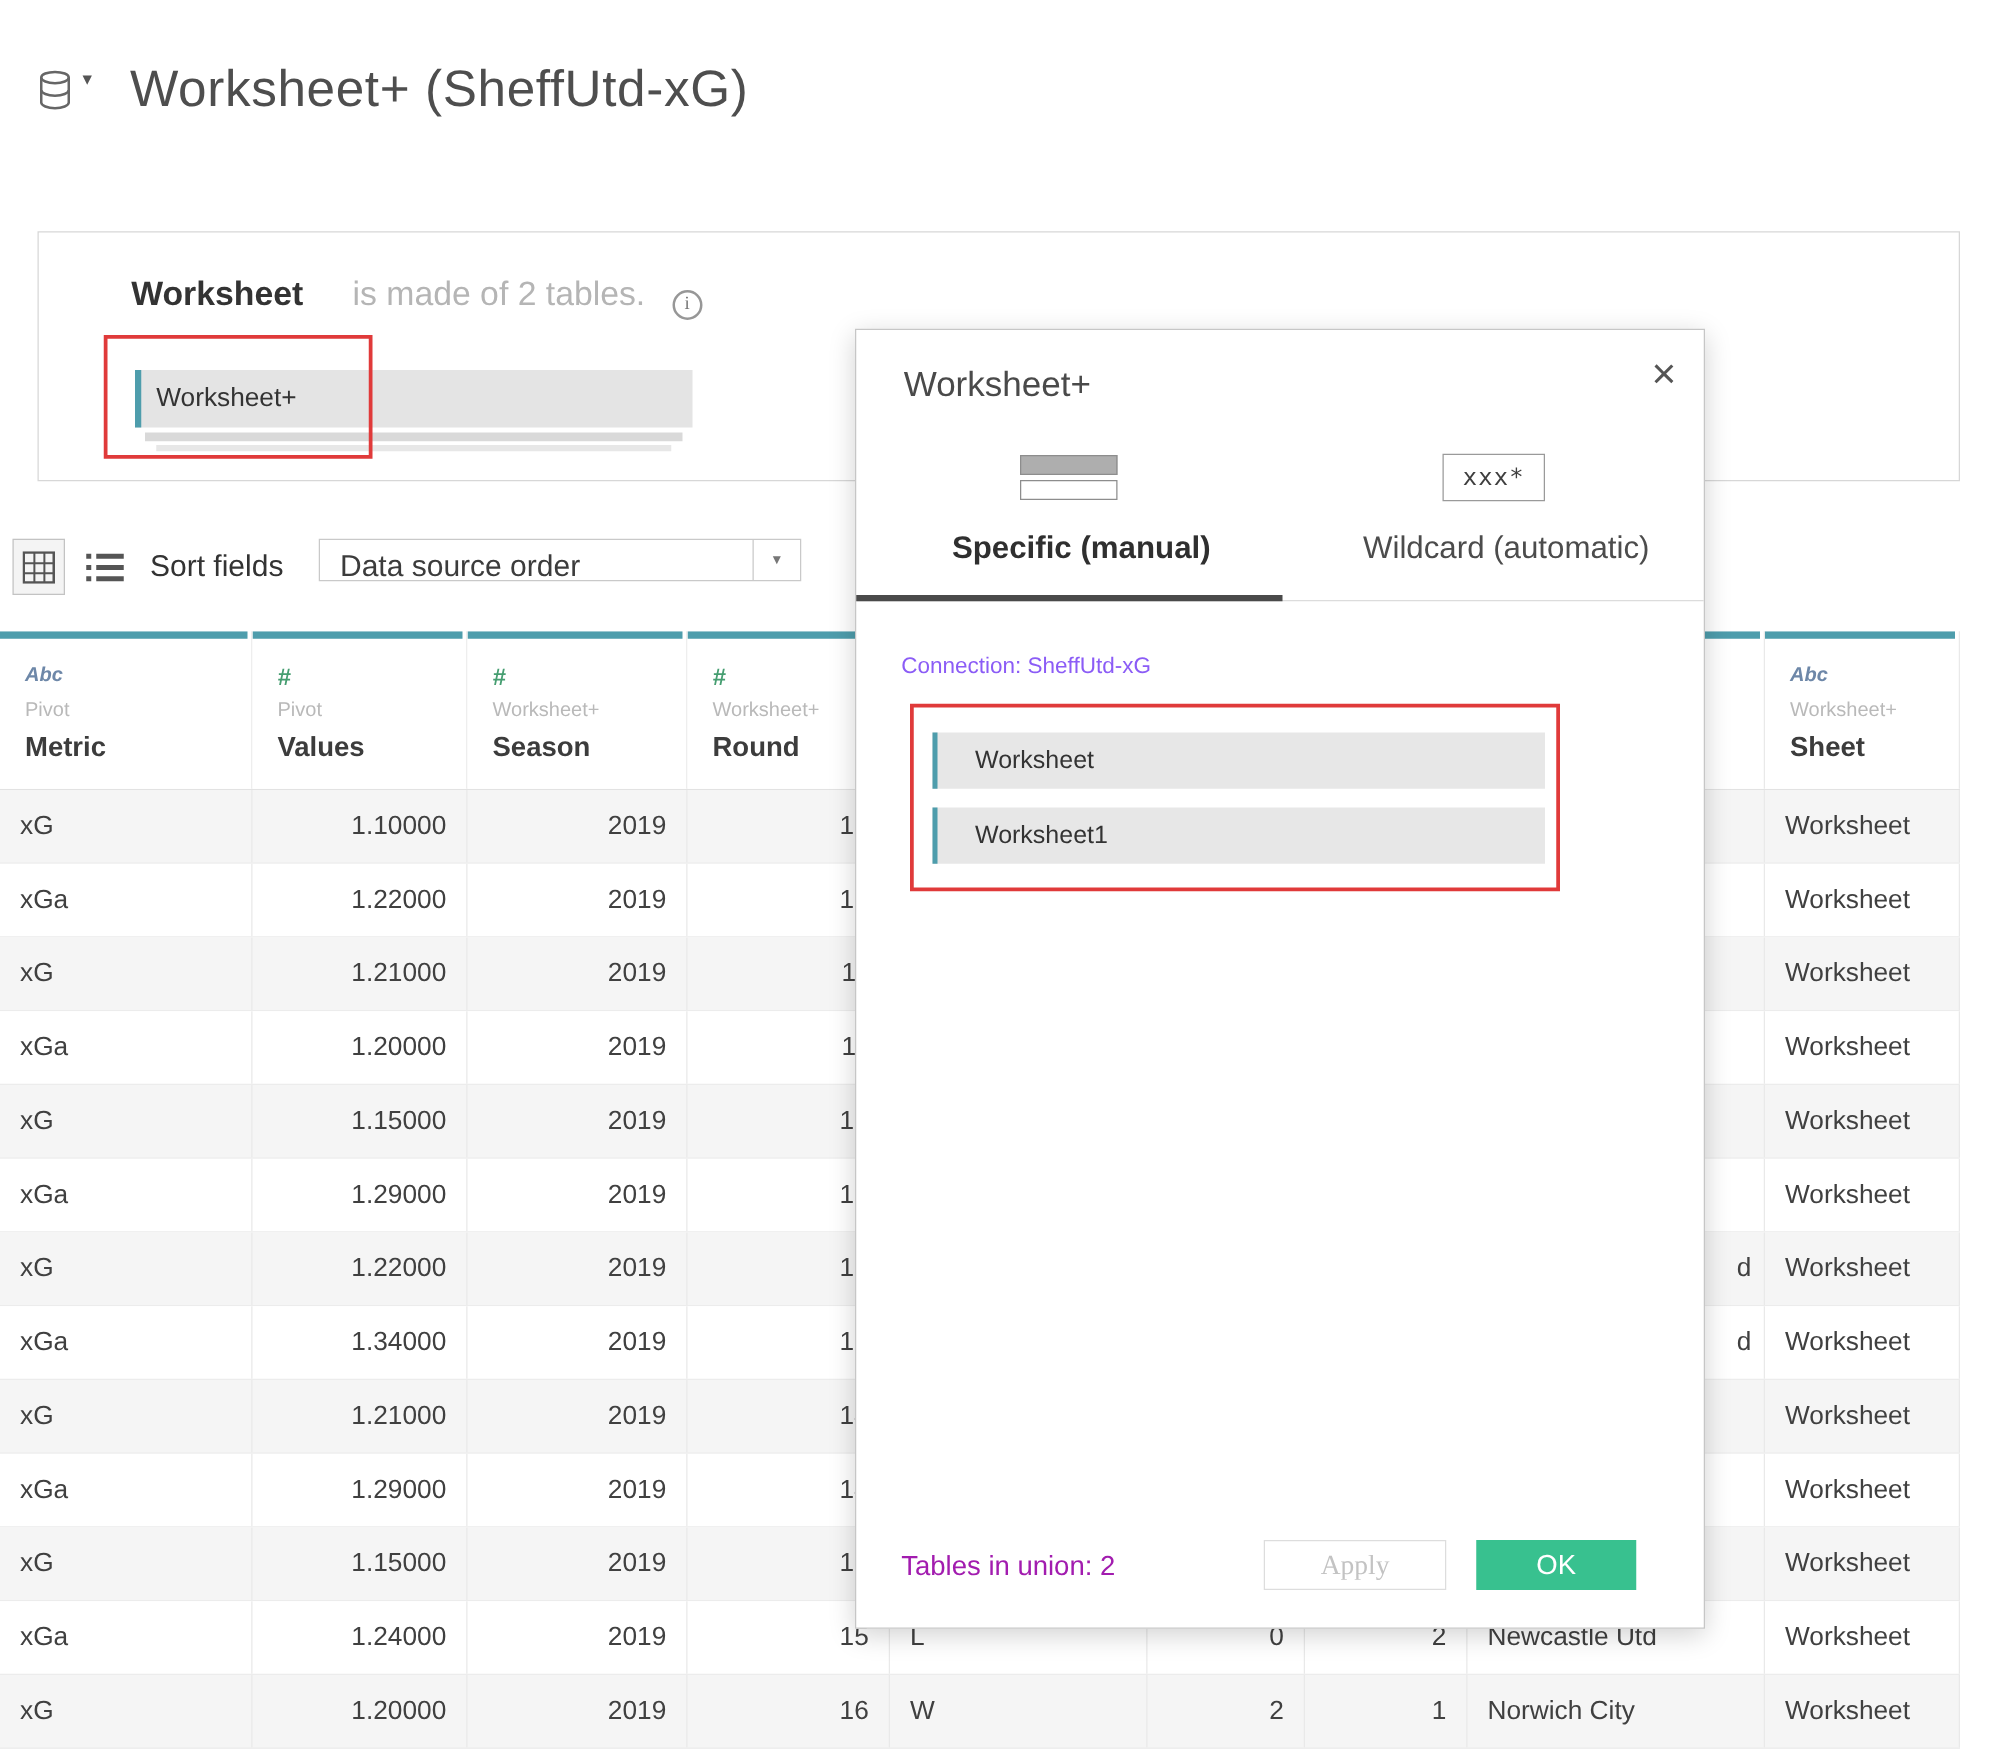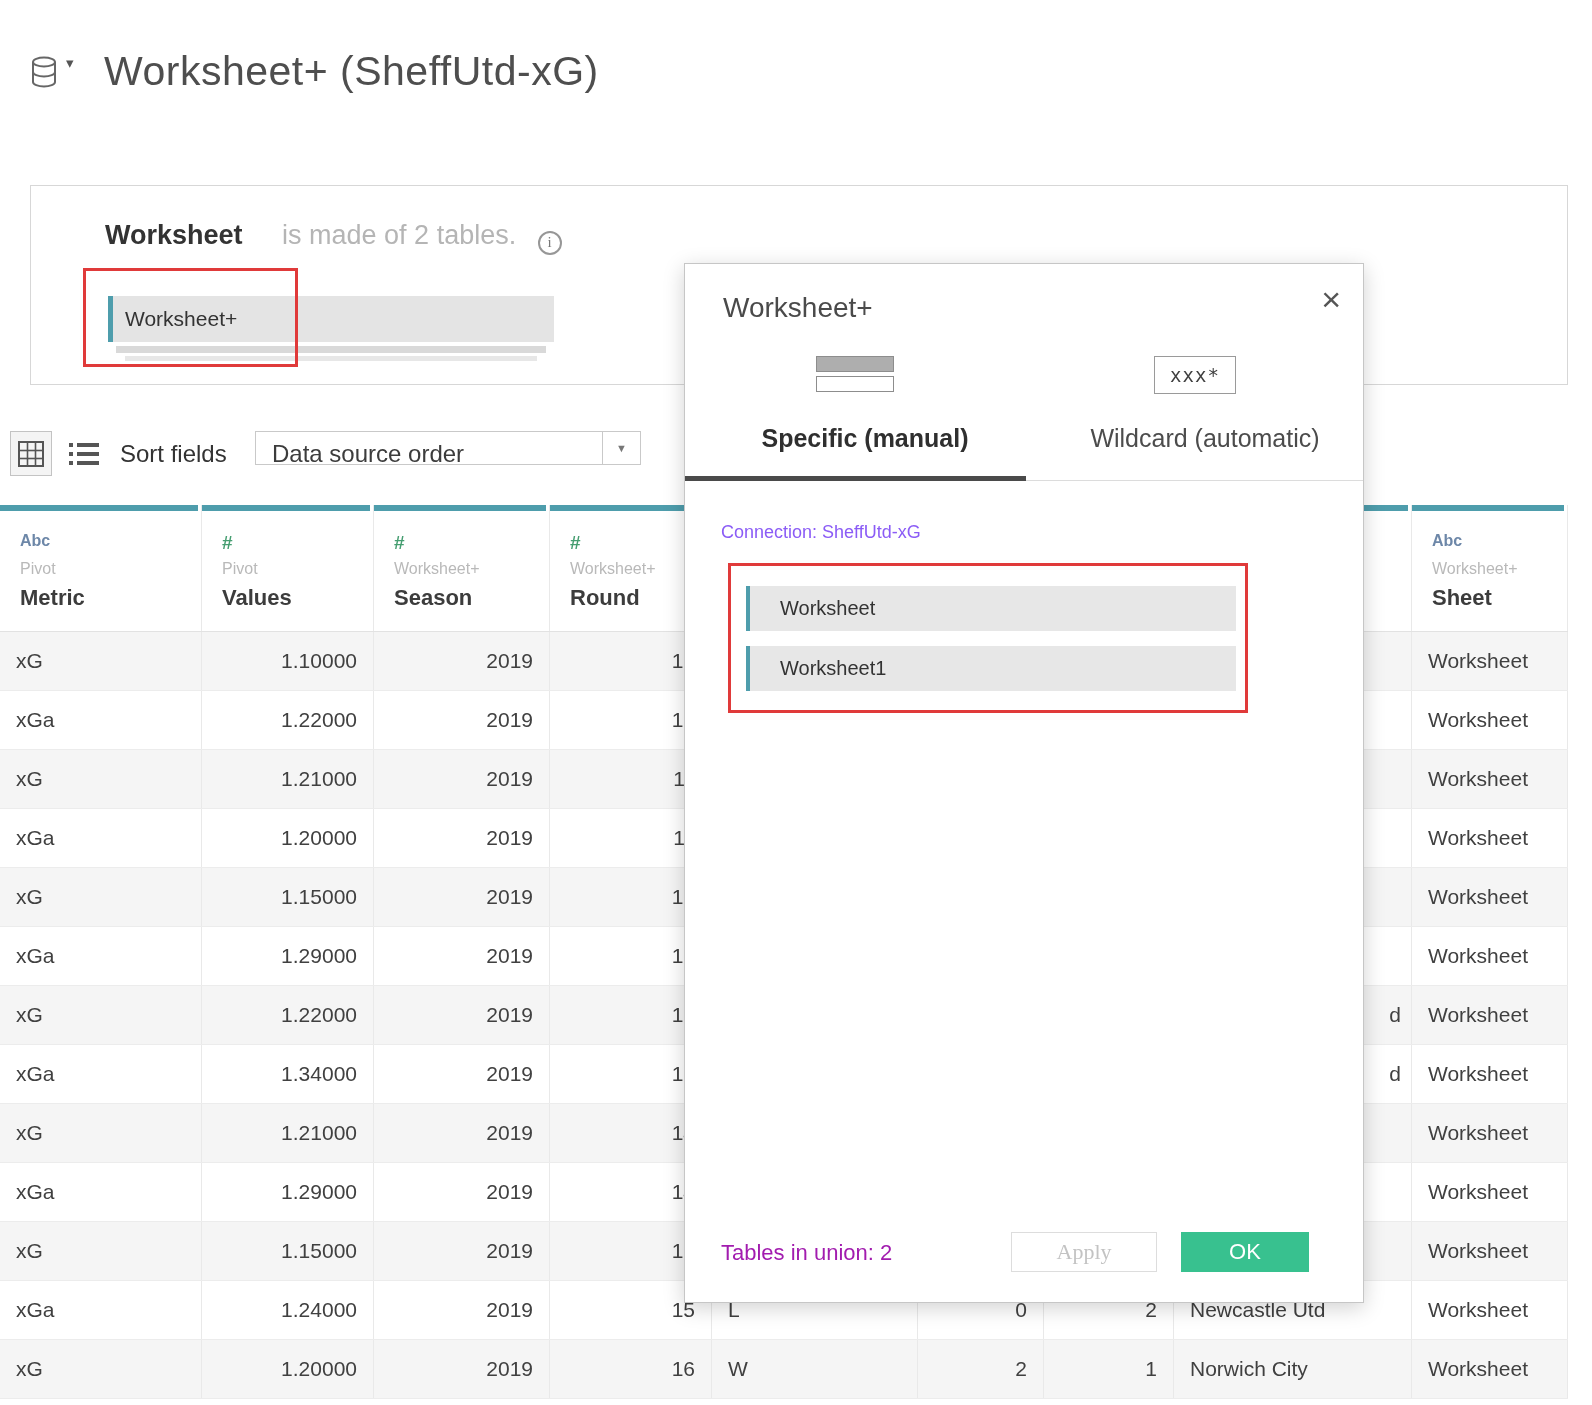--- a/index.html
+++ b/index.html
@@ -37,40 +37,40 @@
   .sort-dd .dd-value { position:absolute; left:16px; line-height:44px; font-size:24px; color:#3c3c3c; }
   .dd-arrow { position:absolute; right:0; top:0; width:38px; height:100%; border-left:1px solid #c9c9c9;
               display:flex; align-items:center; justify-content:center; font-size:11px; color:#777; }
 
   
   .grid { position:absolute; left:0; top:505px; width:1568px; }
   .grid-cols { display:grid; grid-template-columns:202px 172px 176px 162px 206px 126px 130px 238px 156px; }
   .ghead { height:127px; border-bottom:1px solid #e2e2e2; }
   .hcell { position:relative; padding:27px 0 0 20px; border-right:1px solid #e9e9e9; overflow:hidden; cursor:pointer; background:#fff; }
   .stripe { position:absolute; top:0; left:0; right:3px; height:6px; background:var(--accent-teal,#4e9dac); }
-  .h-type { font-size:18px; font-weight:700; height:20px; }
+  .h-type { font-size:18px; font-weight:700; height:20px;font-style:italic; }
   .t-abc { color:var(--type-blue,#6d87a8); font-size:16px; }
   .t-num { color:var(--type-green,#469e71); font-size:19px; }
   .h-src { font-size:16px; color:#b9b9b9; margin-top:8px; height:18px; }
   .h-name { font-size:22px; font-weight:700; color:#3c3c3c; margin-top:7px; }
   .row { height:59px; border-bottom:1px solid #ececec; background:#fff; }
   .gbody .row:nth-child(odd) { background:#f5f5f5; }
   .cell { position:relative; line-height:57px; font-size:21px; color:#404040; padding:0 16px;
           border-right:1px solid #e9e9e9; white-space:nowrap; overflow:hidden; }
   .ar { text-align:right; }
   .tail { position:absolute; right:10px; top:0; }
 
   
   .dialog { position:absolute; left:684px; top:263px; width:680px; height:1040px; background:#fff;
             border:1px solid #c6c6c6; box-shadow:0 5px 20px rgba(0,0,0,.18); z-index:20; }
   .dlg-title { position:absolute; left:38px; top:28px; font-size:28px; color:#4a4a4a; }
   .dlg-close { position:absolute; right:22px; top:18px; font-size:34px; color:#555; background:none; border:none; cursor:pointer; line-height:1; }
   .tab { position:absolute; top:92px; width:340px; display:flex; flex-direction:column; align-items:center; cursor:pointer; }
   .tab-specific { left:0; } .tab-wildcard { left:340px; }
-  .icon-slot { height:52px; display:flex; flex-direction:column; justify-content:flex-start; align-items:center; }
+  .icon-slot { height:52px; display:flex; flex-direction:column; justify-content:center; align-items:center; }
   .spec-bar { width:78px; height:16px; border:1px solid #8d8d8d; background:#fff; }
   .spec-bar.filled { background:#aeaeae; margin-bottom:4px; }
   .wild-icon { width:82px; height:38px; border:1px solid #9a9a9a; font-family:"DejaVu Sans Mono",monospace;
                font-size:19px; color:#3f3f3f; display:flex; align-items:center; justify-content:center; letter-spacing:1px; }
   .tab-label { margin-top:16px; font-size:25px; color:#4c4c4c;margin-left:20px; }
   .tab-specific .tab-label { font-weight:700; color:#2f2f2f; }
   .tab-underline-light { position:absolute; left:0; right:0; top:216px; height:1px; background:#dcdcdc; }
   .tab-underline-dark { position:absolute; left:0; top:212px; width:341px; height:5px; background:#4a4a4a; }
   .connection { position:absolute; left:36px; top:258px; font-size:18px; color:#8b5cf6; }
   .union-item { position:absolute; left:61px; width:490px; height:45px; background:#e7e7e7; cursor:pointer; }

